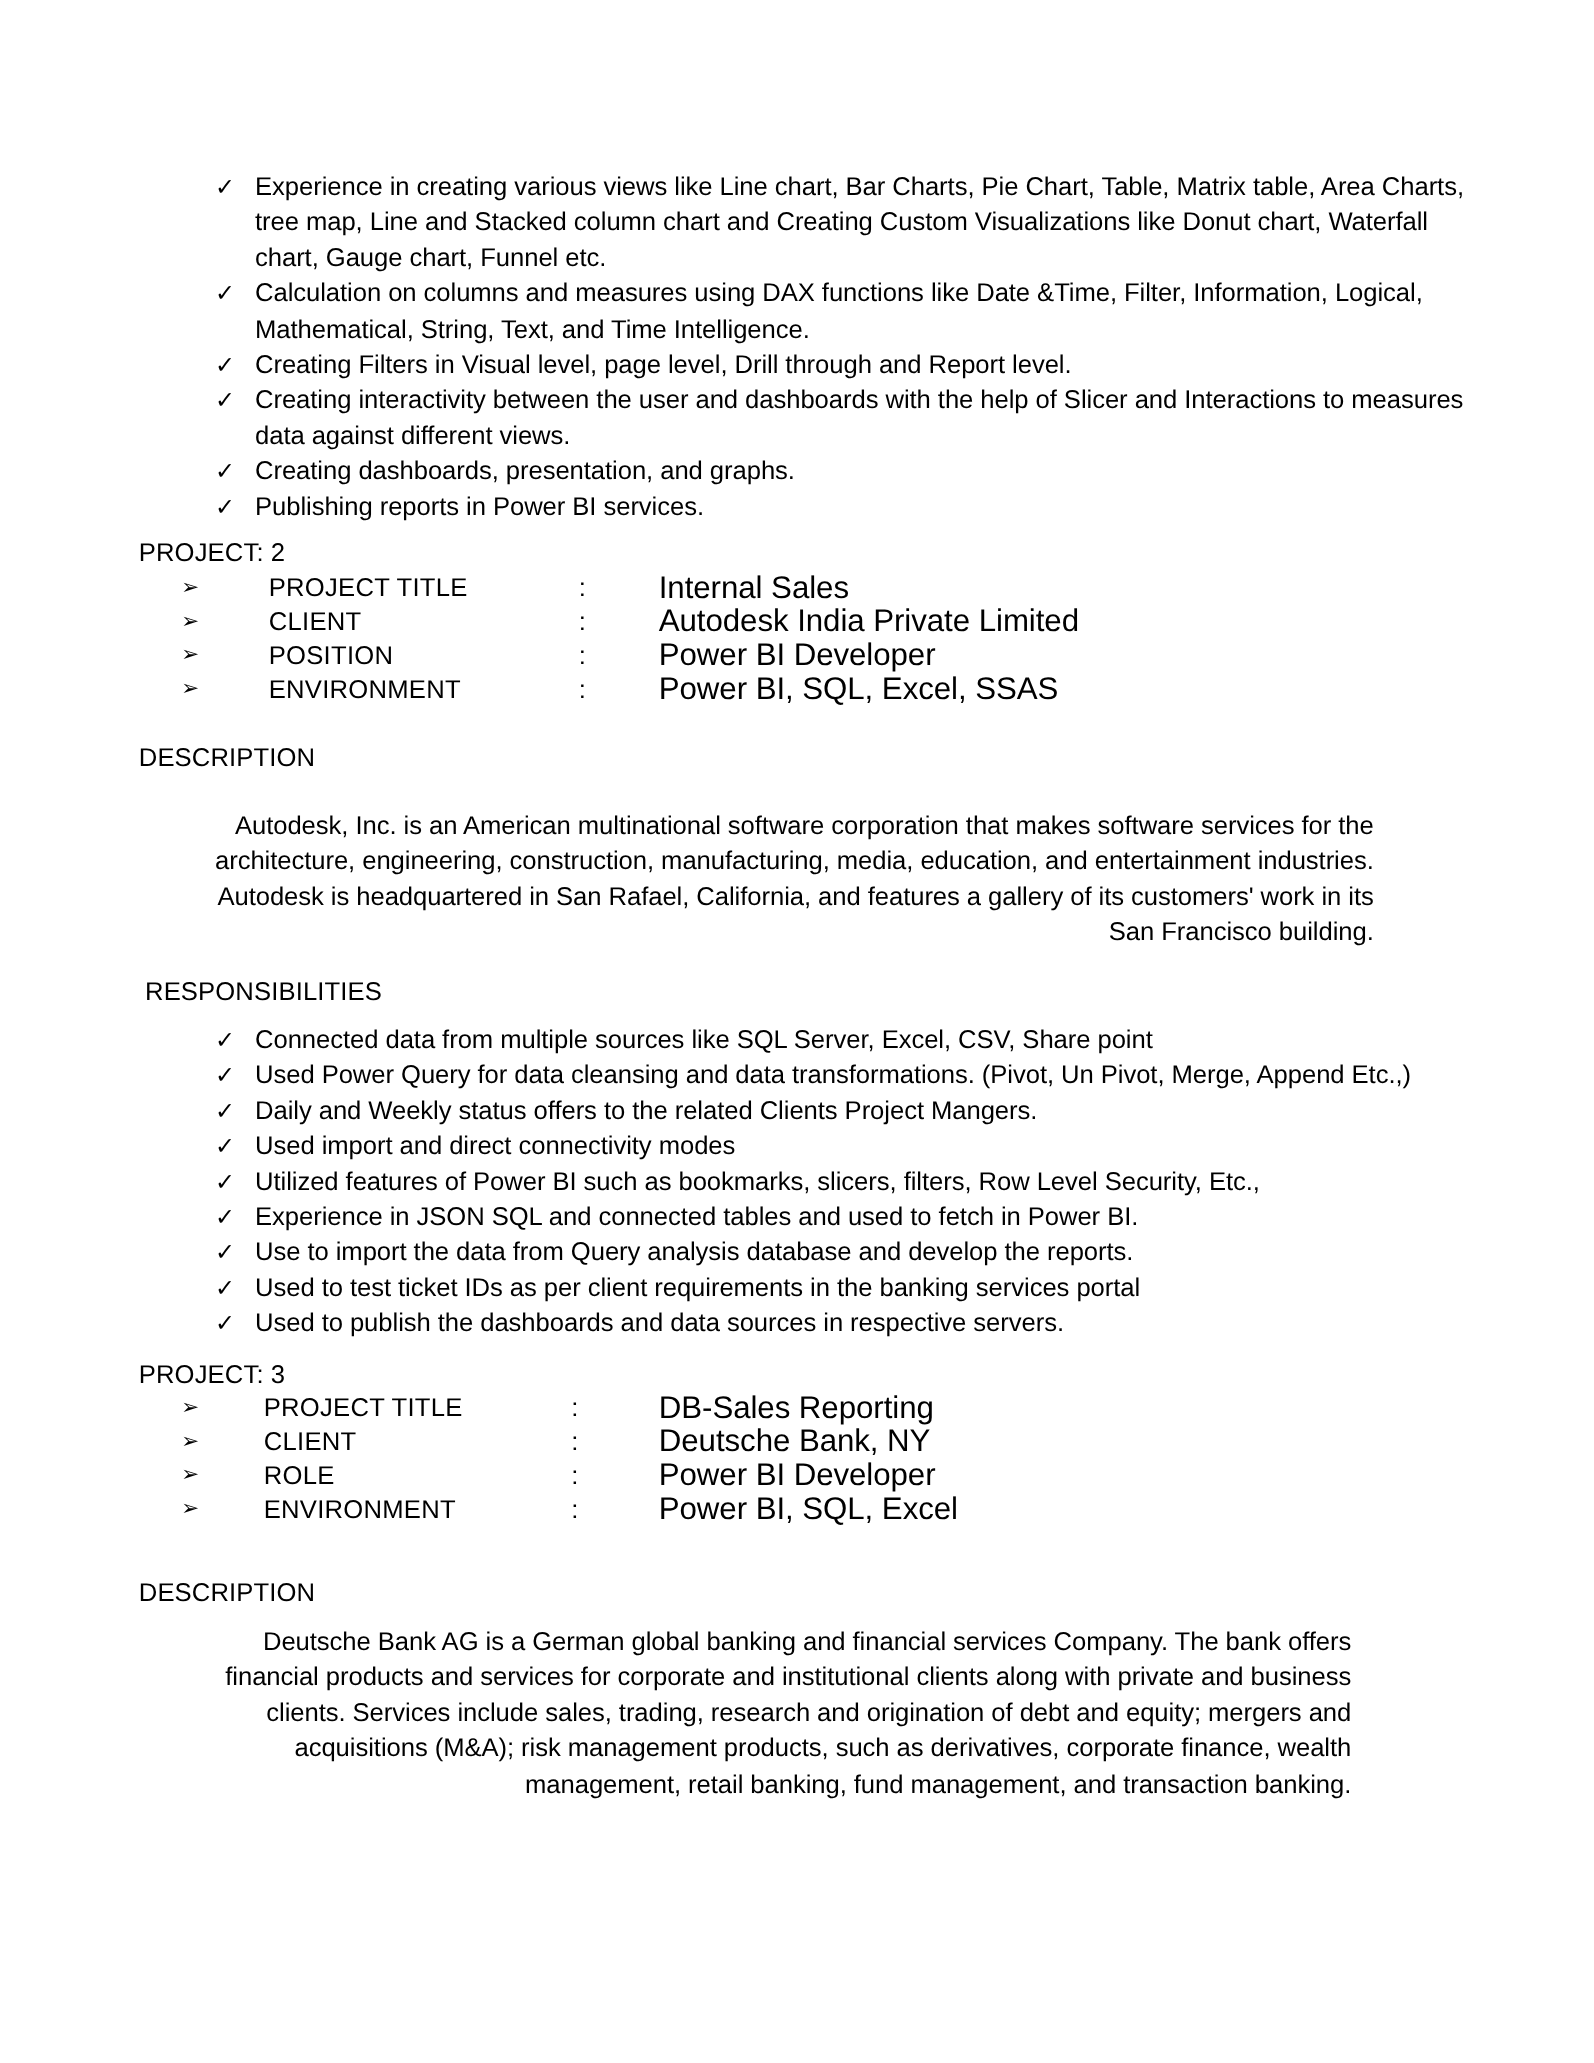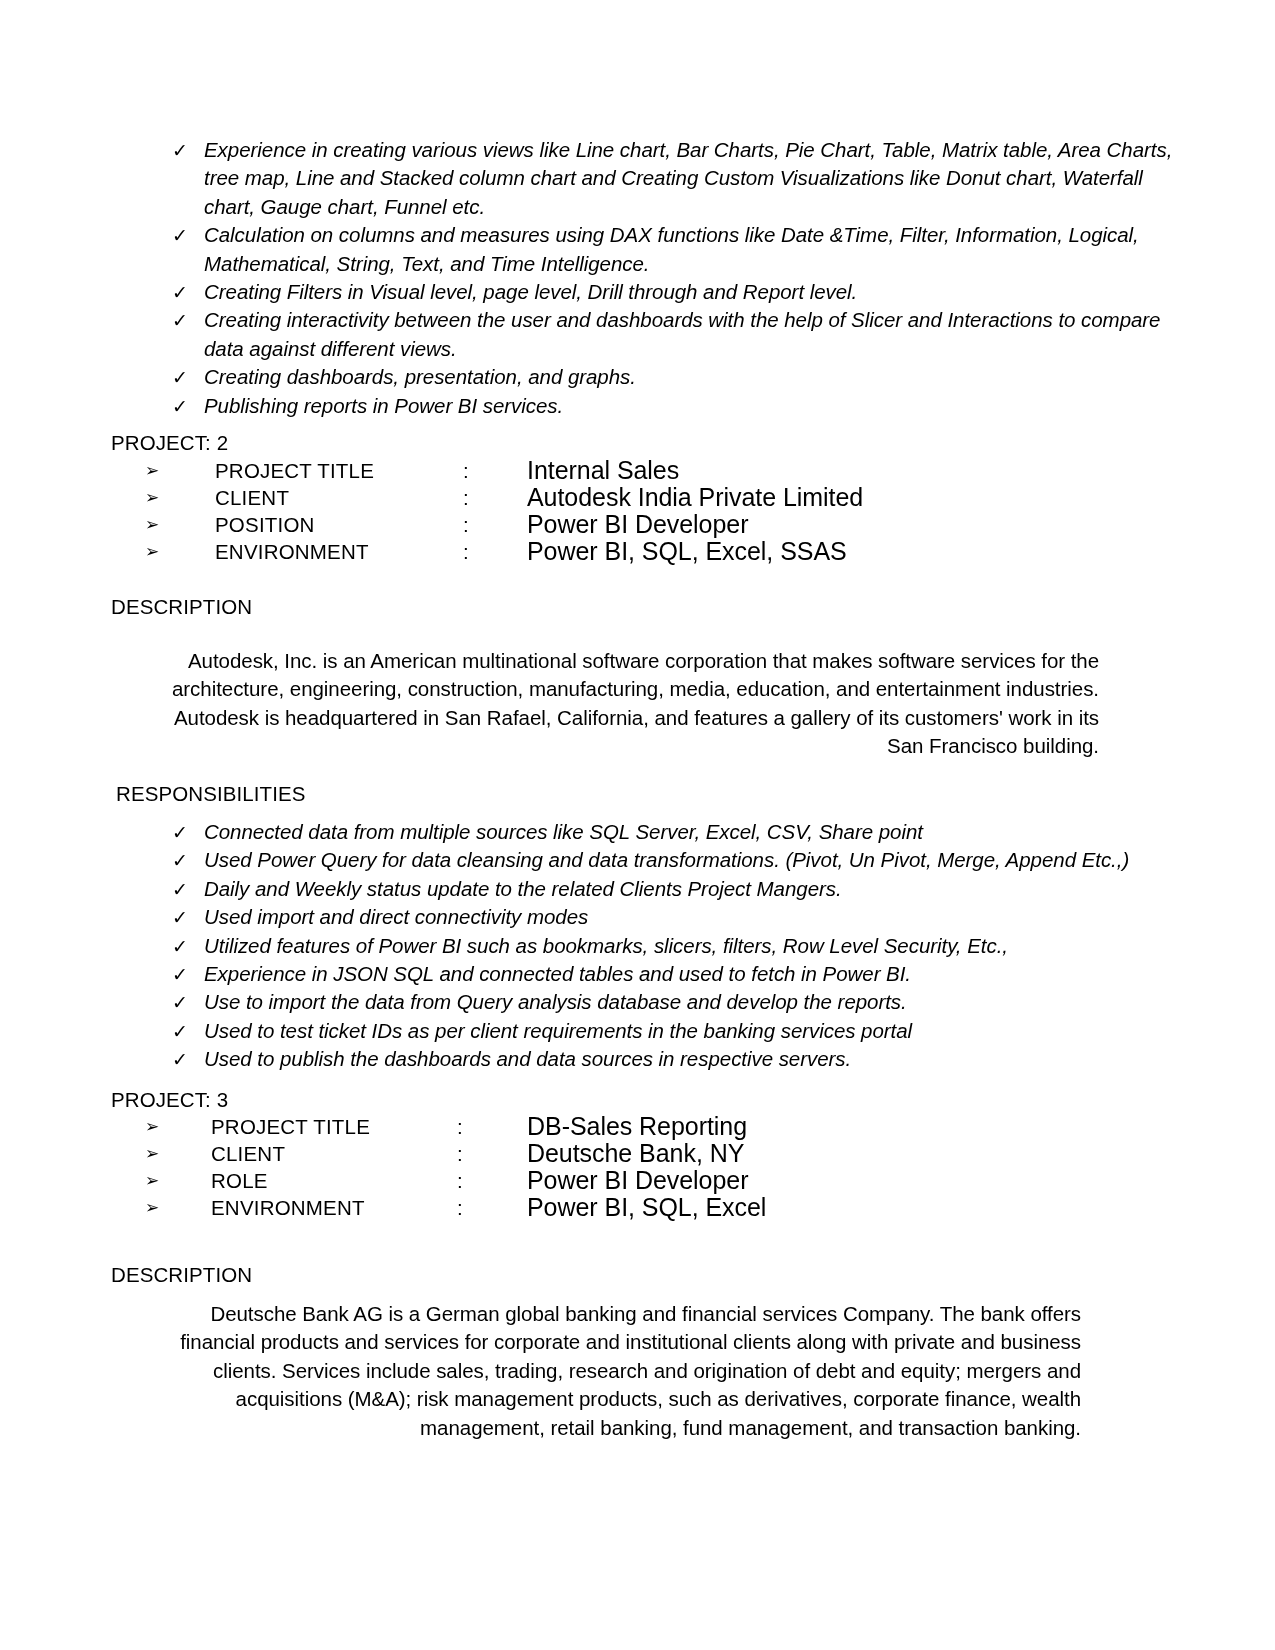--- a/index.html
+++ b/index.html
@@ -43,21 +43,20 @@
   .check-list > li .tick {
     position: absolute;
     left: 6px;
     top: 0px;
     font-size: 19px;
     line-height: 28.4px;
     font-family: "DejaVu Sans", sans-serif;
   }
   .check-list > li .txt {
     display: block;
-    font-style: italic;
   }
 
   
   .skills-list {
     position: absolute;
     left: 166px;
     top: 136px;
     width: 1010px;
   }
   .resp-list {
@@ -150,21 +149,21 @@
     <li>
       <span class="tick">✓</span>
       <span class="txt">Calculation on columns and measures using DAX functions like Date &amp;Time, Filter, Information, Logical, Mathematical, String, Text, and Time Intelligence.</span>
     </li>
     <li>
       <span class="tick">✓</span>
       <span class="txt">Creating Filters in Visual level, page level, Drill through and Report level.</span>
     </li>
     <li>
       <span class="tick">✓</span>
-      <span class="txt">Creating interactivity between the user and dashboards with the help of Slicer and Interactions to compare data against different views.</span>
+      <span class="txt">Creating interactivity between the user and dashboards with the help of Slicer and Interactions to measures data against different views.</span>
     </li>
     <li>
       <span class="tick">✓</span>
       <span class="txt">Creating dashboards, presentation, and graphs.</span>
     </li>
     <li>
       <span class="tick">✓</span>
       <span class="txt">Publishing reports in Power BI services.</span>
     </li>
   </ul>
@@ -208,21 +207,21 @@
     <li>
       <span class="tick">✓</span>
       <span class="txt">Connected data from multiple sources like SQL Server, Excel, CSV, Share point</span>
     </li>
     <li>
       <span class="tick">✓</span>
       <span class="txt">Used Power Query for data cleansing and data transformations. (Pivot, Un Pivot, Merge, Append Etc.,)</span>
     </li>
     <li>
       <span class="tick">✓</span>
-      <span class="txt">Daily and Weekly status update to the related Clients Project Mangers.</span>
+      <span class="txt">Daily and Weekly status offers to the related Clients Project Mangers.</span>
     </li>
     <li>
       <span class="tick">✓</span>
       <span class="txt">Used import and direct connectivity modes</span>
     </li>
     <li>
       <span class="tick">✓</span>
       <span class="txt">Utilized features of Power BI such as bookmarks, slicers, filters, Row Level Security, Etc.,</span>
     </li>
     <li>

